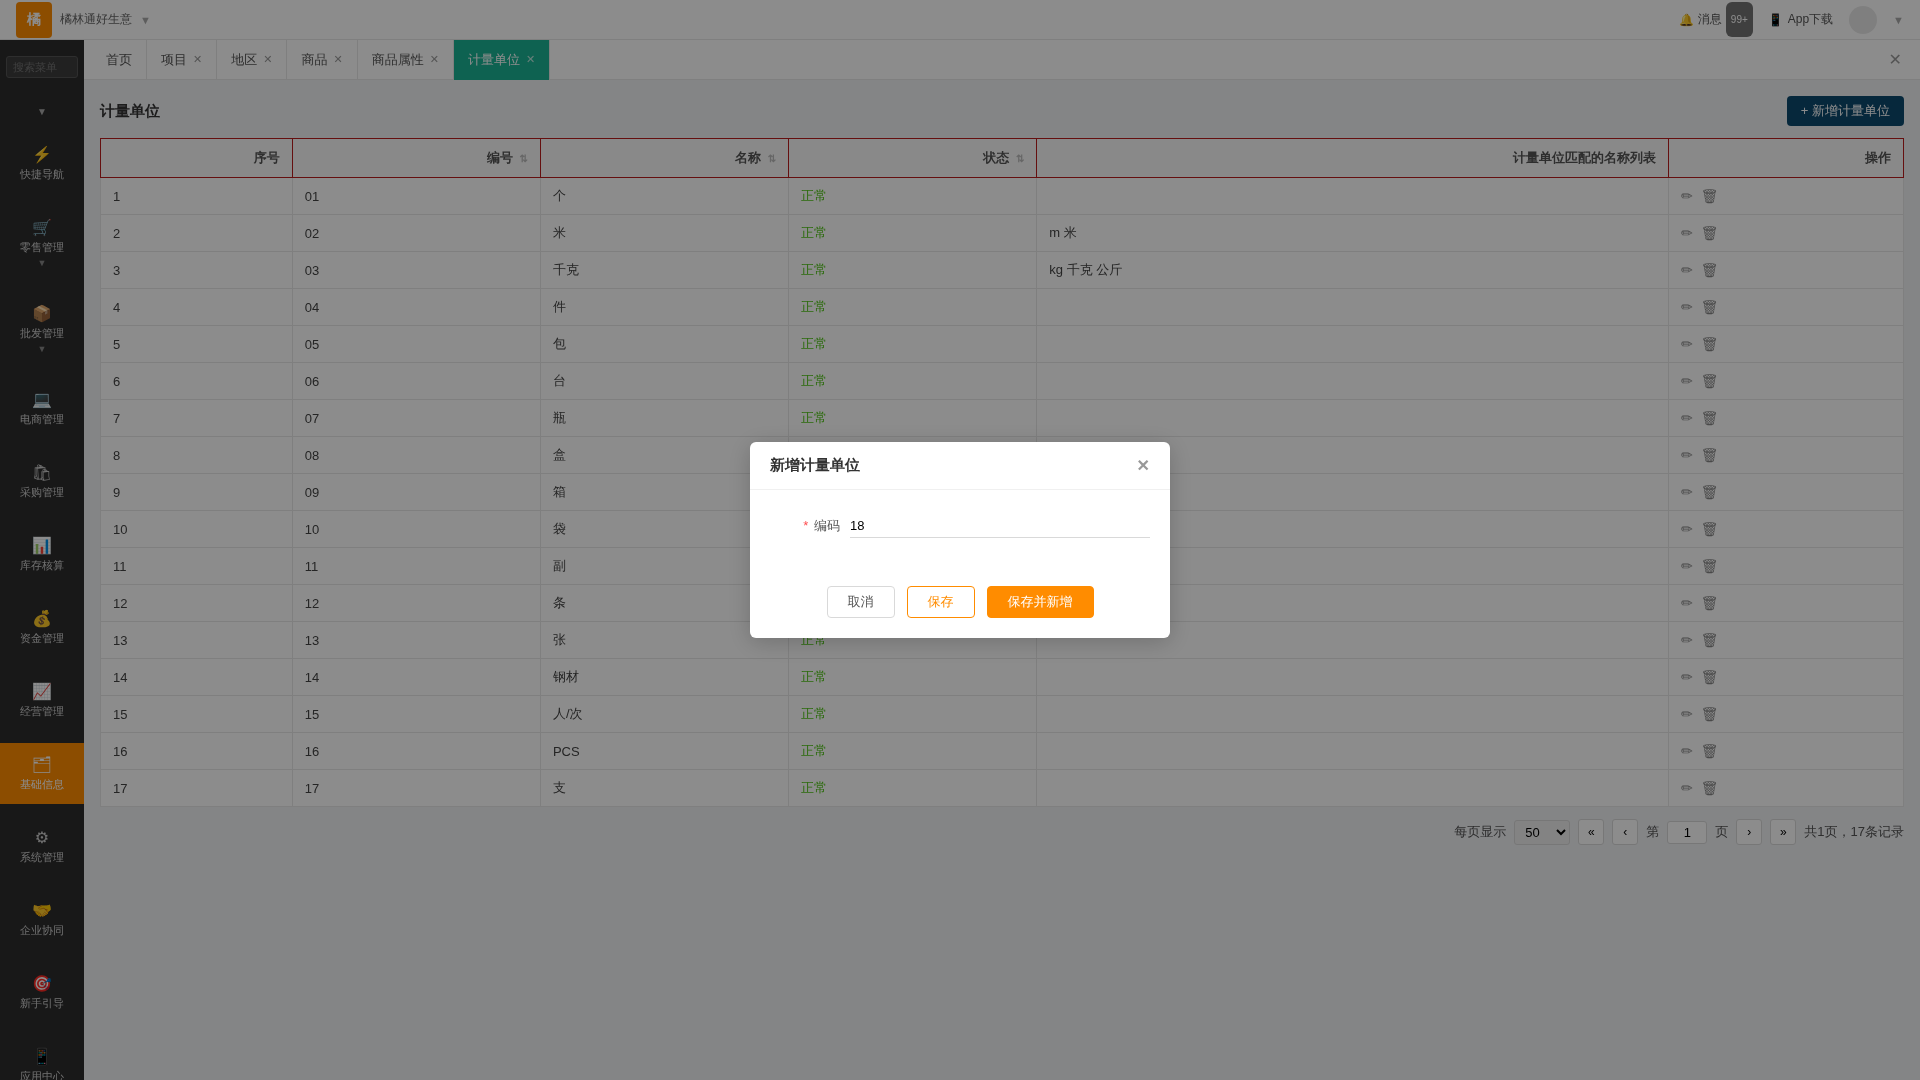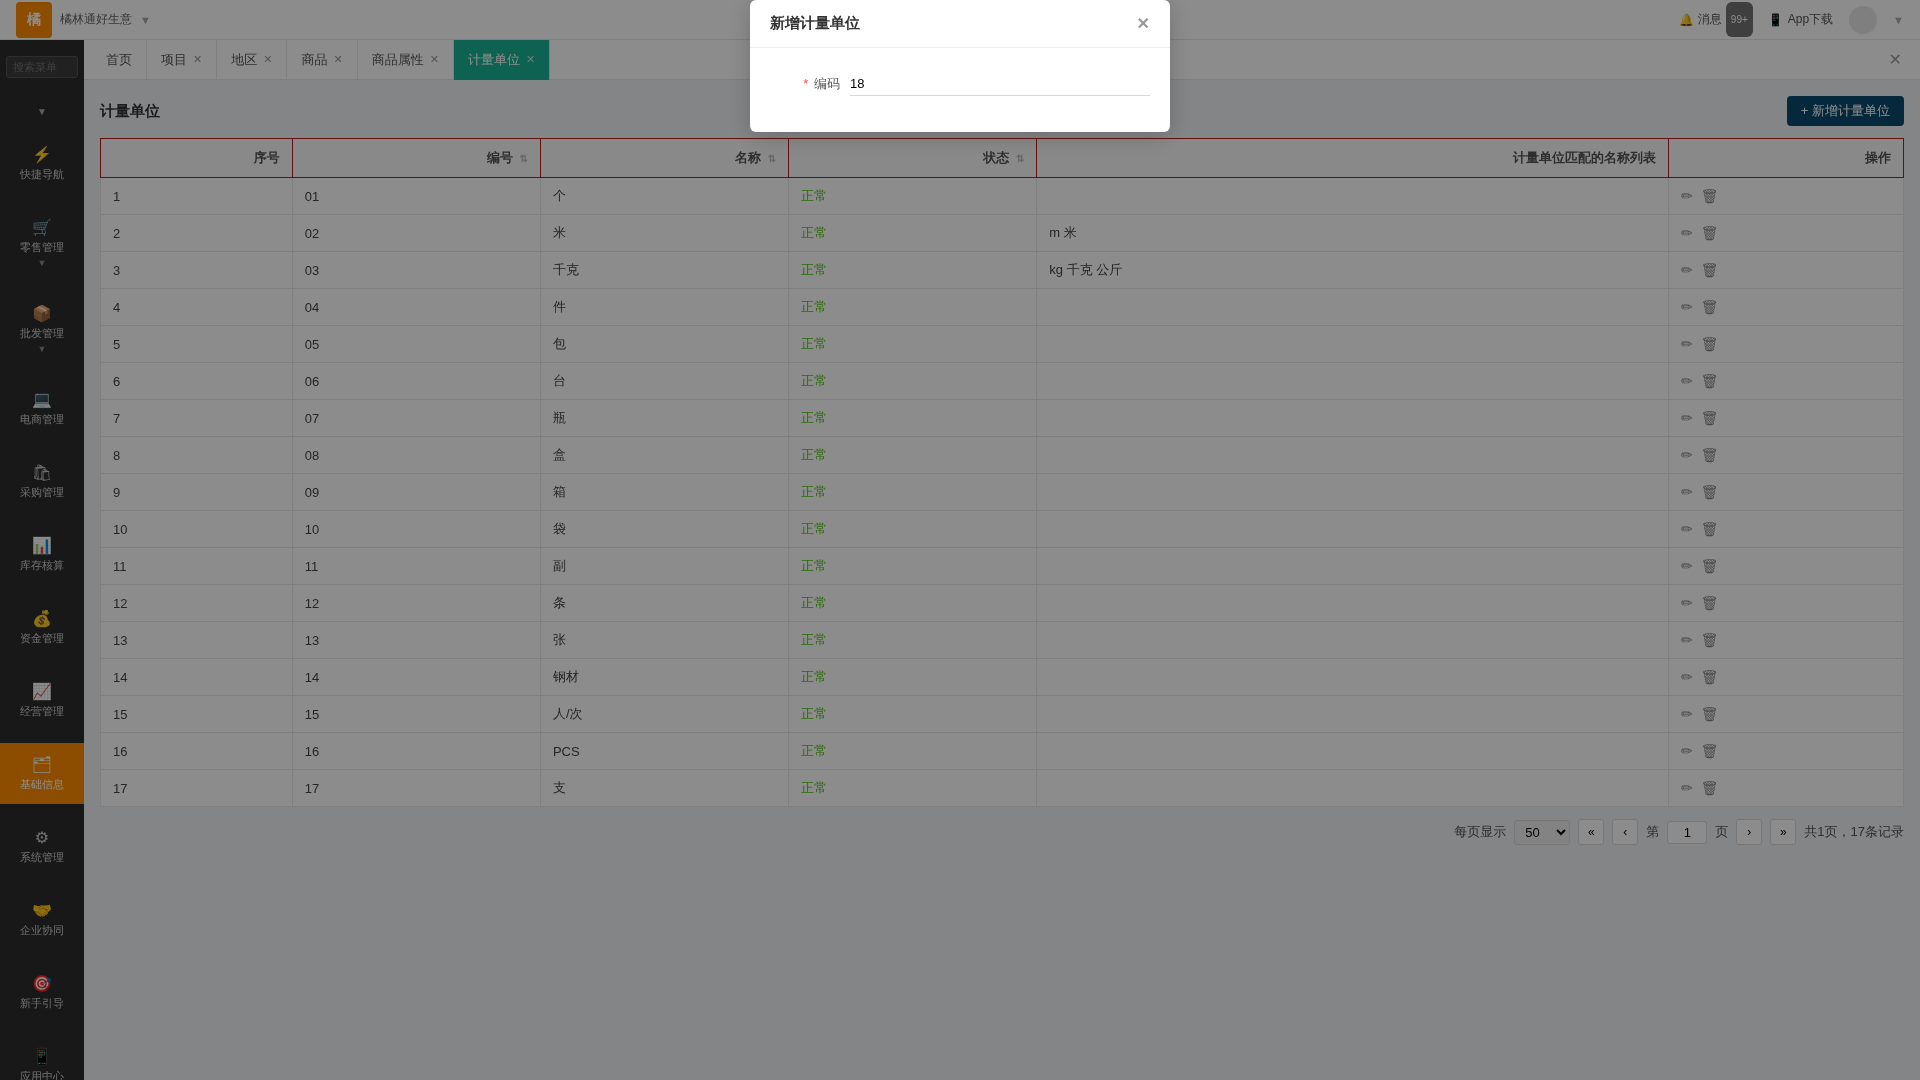--- a/index.html
+++ b/index.html
@@ -251,21 +251,21 @@
       font-size: 13px;
     }
 
     
     .overlay {
       position: fixed;
       top: 0; left: 0; right: 0; bottom: 0;
       background: rgba(0,0,0,0.45);
       z-index: 100;
       display: flex;
-      align-items: flex-start;
+      align-items: center;
       justify-content: center;
     }
 
     
     .modal {
       background: #fff;
       border-radius: 6px;
       width: 420px;
       box-shadow: 0 4px 24px rgba(0,0,0,0.2);
     }
@@ -759,14 +759,19 @@
     </div>
     <div class="modal-body">
       <div class="form-row">
         <div class="form-label">
           <span class="required">*</span>
           <span>编码</span>
         </div>
         <input class="form-input" value="18" style="">
       </div>
     </div>
+    <div class="modal-footer">
+      <button class="btn-cancel">取消</button>
+      <button class="btn-save">保存</button>
+      <button class="btn-save-new">保存并新增</button>
+    </div>
   </div>
 </div>
 
 </body></html>

